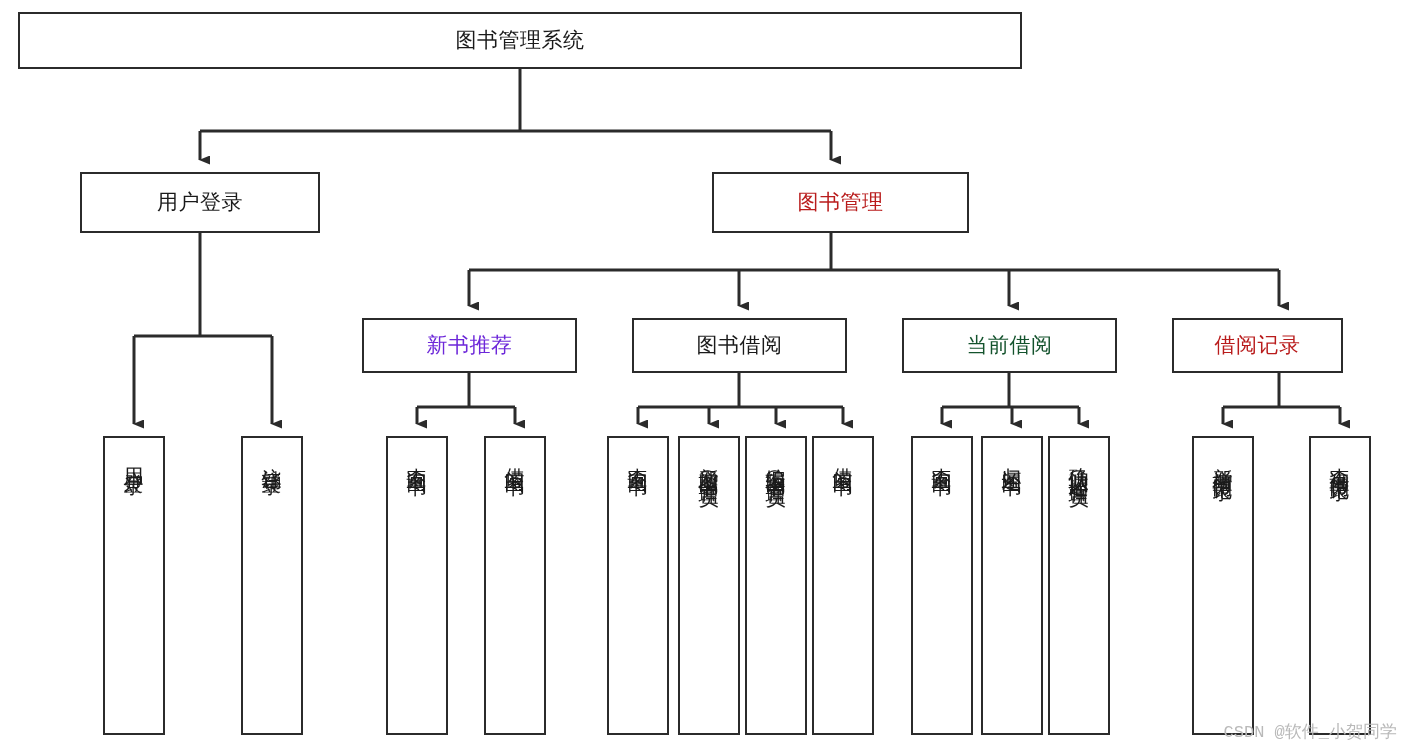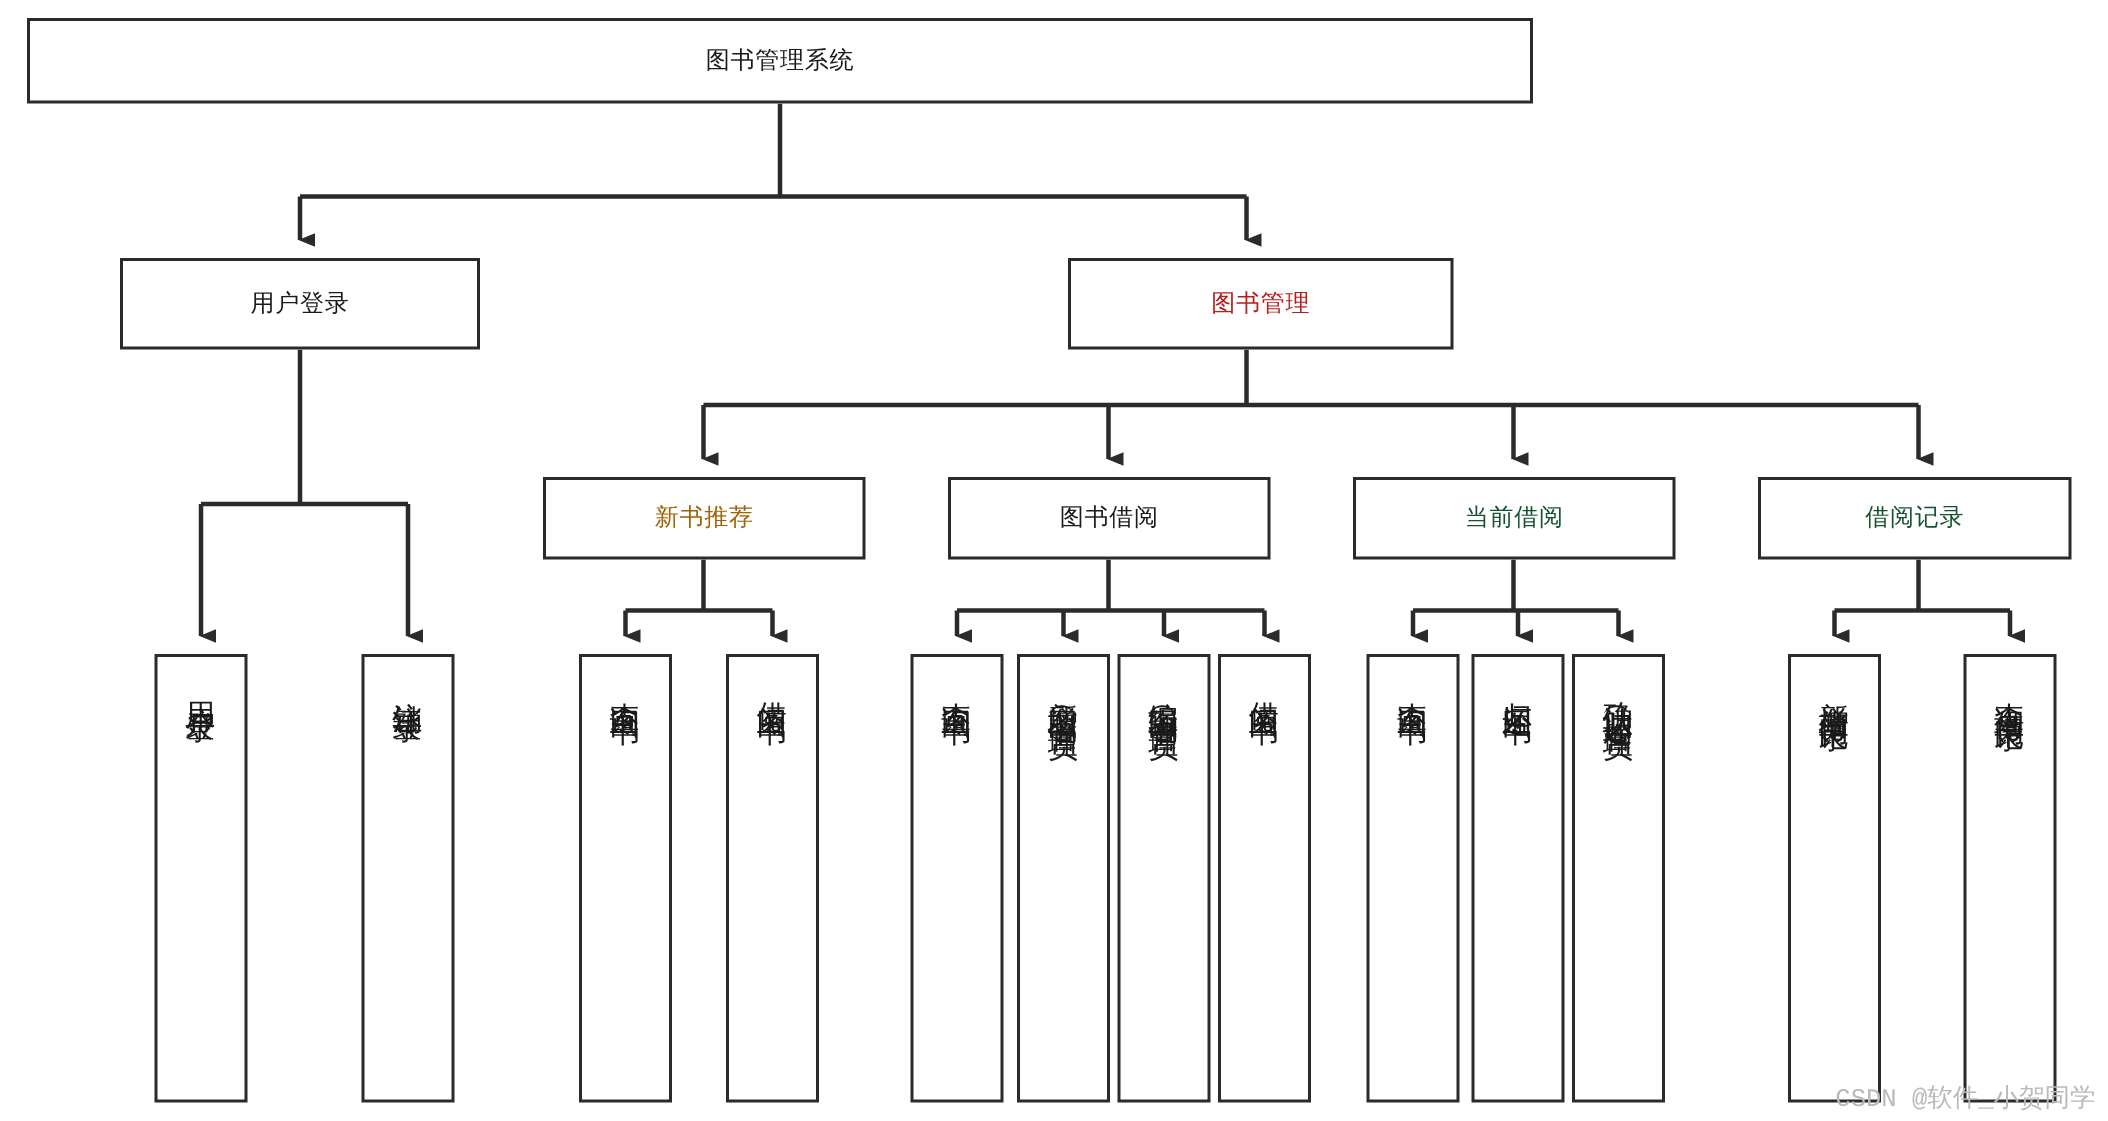--- a/index.html
+++ b/index.html
@@ -37,21 +37,21 @@
     justify-content: center;
     color: #1a1a1a;
   }
   .node-label {
     text-align: center;
     line-height: 1.18;
     letter-spacing: 0.5px;
     white-space: pre;
   }
   .horiz .node-label {
-    font-size: 16px;
+    font-size: 21px;
   }
   .vert {
     align-items: flex-start;
     padding-top: 14px;
   }
   .vert .node-label {
     writing-mode: vertical-rl;
     text-orientation: upright;
     font-size: 20px;
     letter-spacing: 3px;
@@ -131,30 +131,30 @@
     <span class="node-label">图书管理系统</span>
   </div>
 
   <div class="node-box horiz" style="left: 80px; top: 172px; width: 240px; height: 61px; border-color: rgb(43, 43, 43); background: rgb(255, 255, 255); color: rgb(26, 26, 26);">
     <span class="node-label">用户登录</span>
   </div>
   <div class="node-box horiz" style="left: 712px; top: 172px; width: 257px; height: 61px; border-color: rgb(43, 43, 43); background: rgb(255, 255, 255); color: #b91c1c;">
     <span class="node-label">图书管理</span>
   </div>
 
-  <div class="node-box horiz" style="left: 362px; top: 318px; width: 215px; height: 55px; border-color: rgb(43, 43, 43); background: rgb(255, 255, 255); color: #a16207;">
+  <div class="node-box horiz" style="left: 362px; top: 318px; width: 215px; height: 55px; border-color: rgb(43, 43, 43); background: rgb(255, 255, 255); color: #6d28d9;">
     <span class="node-label">新书推荐</span>
   </div>
   <div class="node-box horiz" style="left: 632px; top: 318px; width: 215px; height: 55px; border-color: rgb(43, 43, 43); background: rgb(255, 255, 255); color: rgb(26, 26, 26);">
     <span class="node-label">图书借阅</span>
   </div>
   <div class="node-box horiz" style="left: 902px; top: 318px; width: 215px; height: 55px; border-color: rgb(43, 43, 43); background: rgb(255, 255, 255); color: #14532d;">
     <span class="node-label">当前借阅</span>
   </div>
-  <div class="node-box horiz" style="left: 1172px; top: 318px; width: 209px; height: 55px; border-color: rgb(43, 43, 43); background: rgb(255, 255, 255); color: #14532d;">
+  <div class="node-box horiz" style="left: 1172px; top: 318px; width: 171px; height: 55px; border-color: rgb(43, 43, 43); background: rgb(255, 255, 255); color: #b91c1c;">
     <span class="node-label">借阅记录</span>
   </div>
 
   <div class="node-box vert" style="left: 103px; top: 436px; width: 62px; height: 299px; border-color: rgb(43, 43, 43); background: rgb(255, 255, 255); color: rgb(26, 26, 26);">
     <span class="node-label">用户登录</span>
   </div>
   <div class="node-box vert" style="left: 241px; top: 436px; width: 62px; height: 299px; border-color: rgb(43, 43, 43); background: rgb(255, 255, 255); color: rgb(26, 26, 26);">
     <span class="node-label">注销登录</span>
   </div>
   <div class="node-box vert" style="left: 386px; top: 436px; width: 62px; height: 299px; border-color: rgb(43, 43, 43); background: rgb(255, 255, 255); color: rgb(26, 26, 26);">

